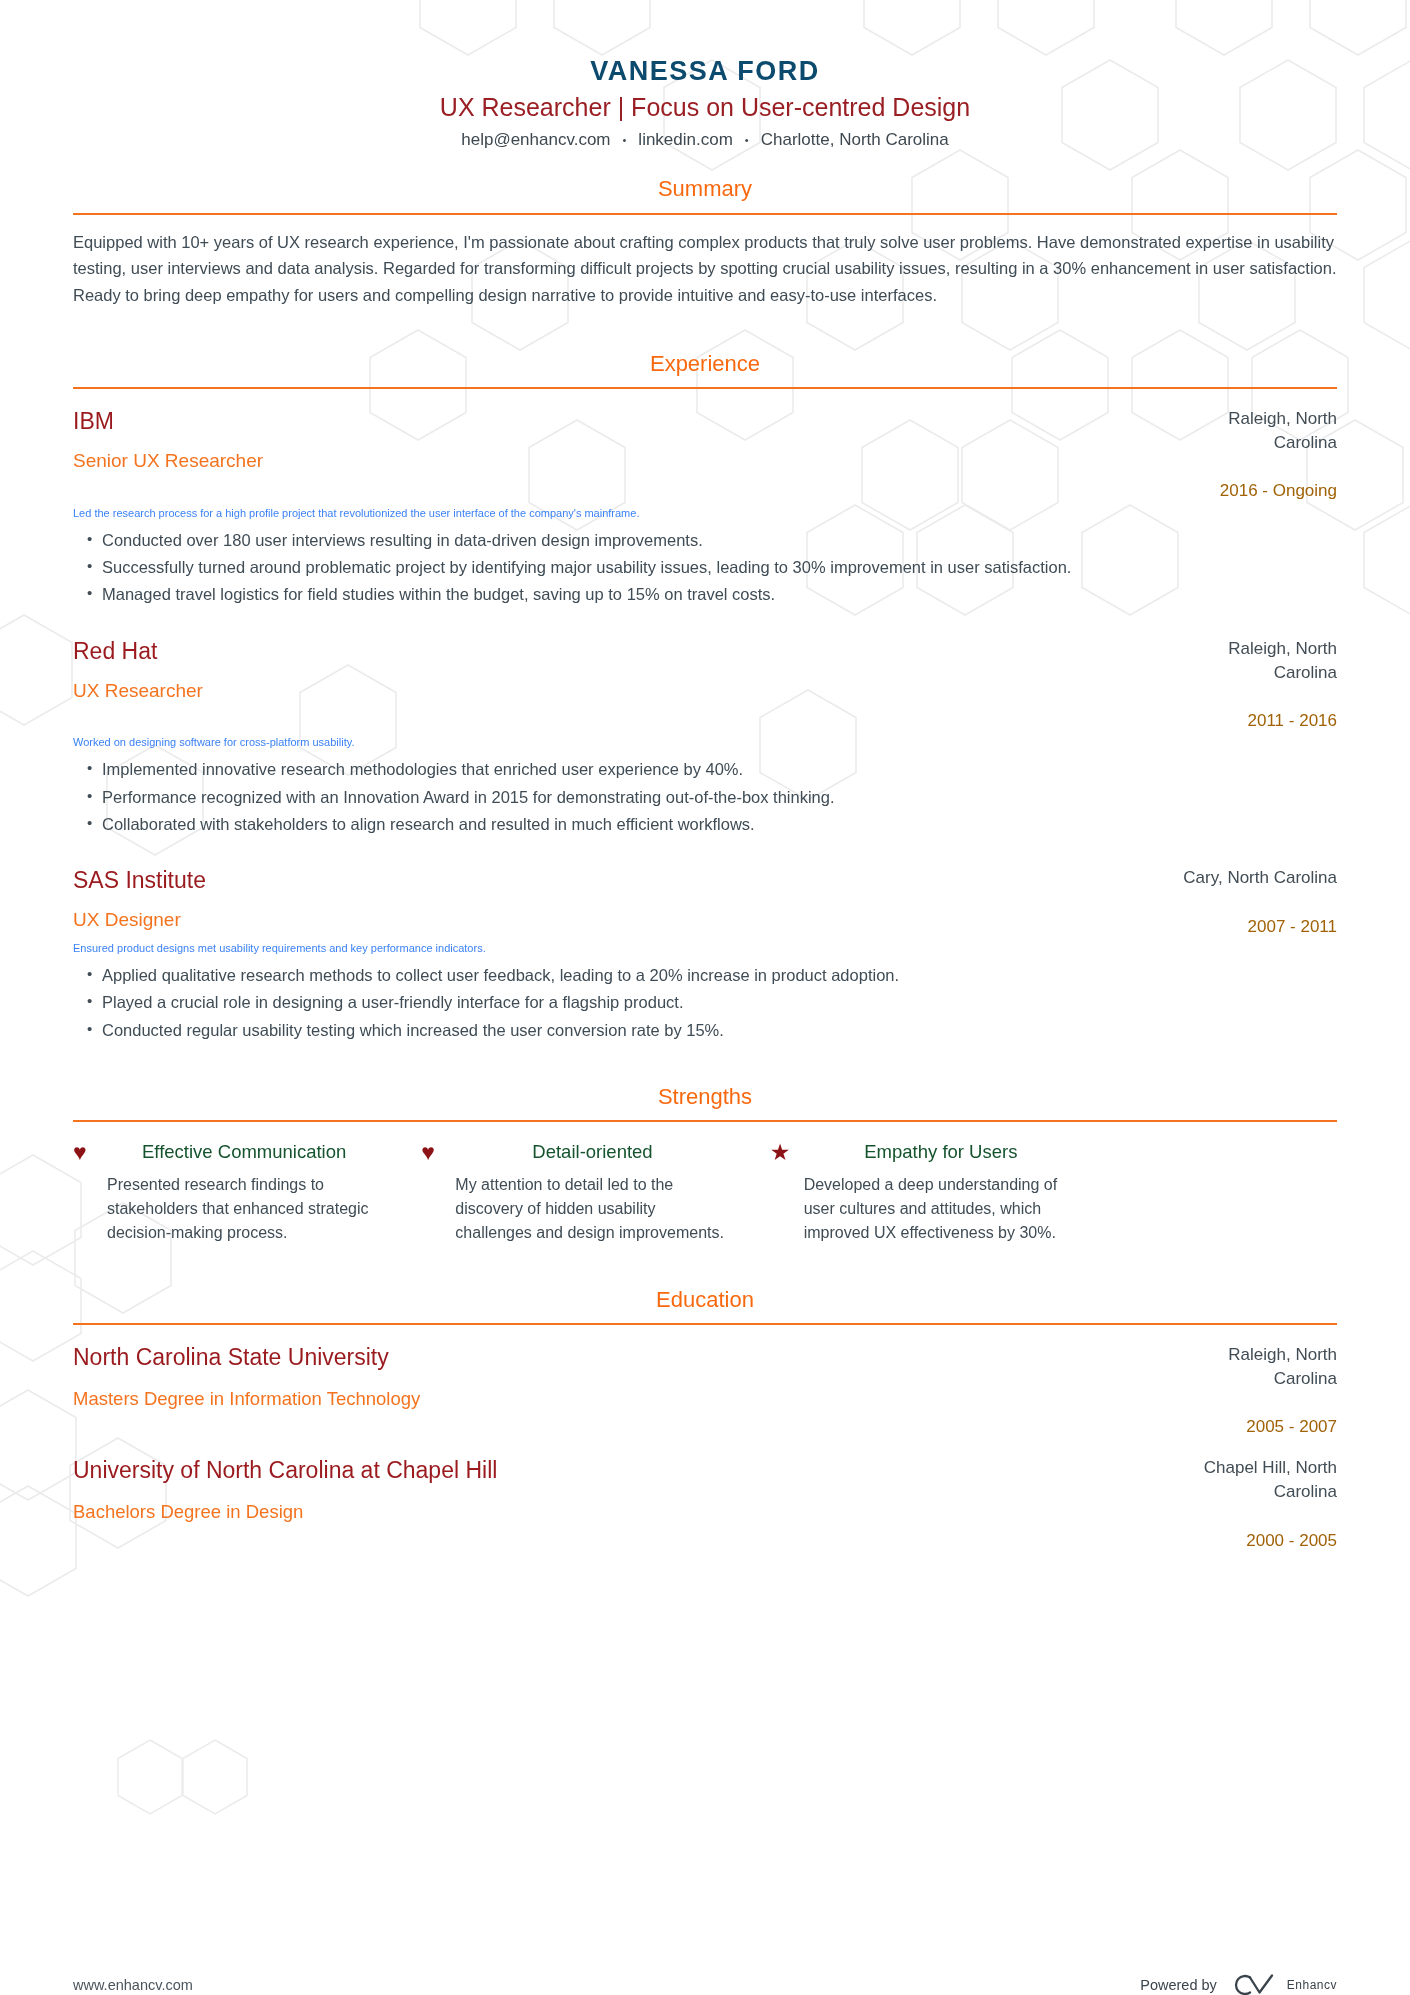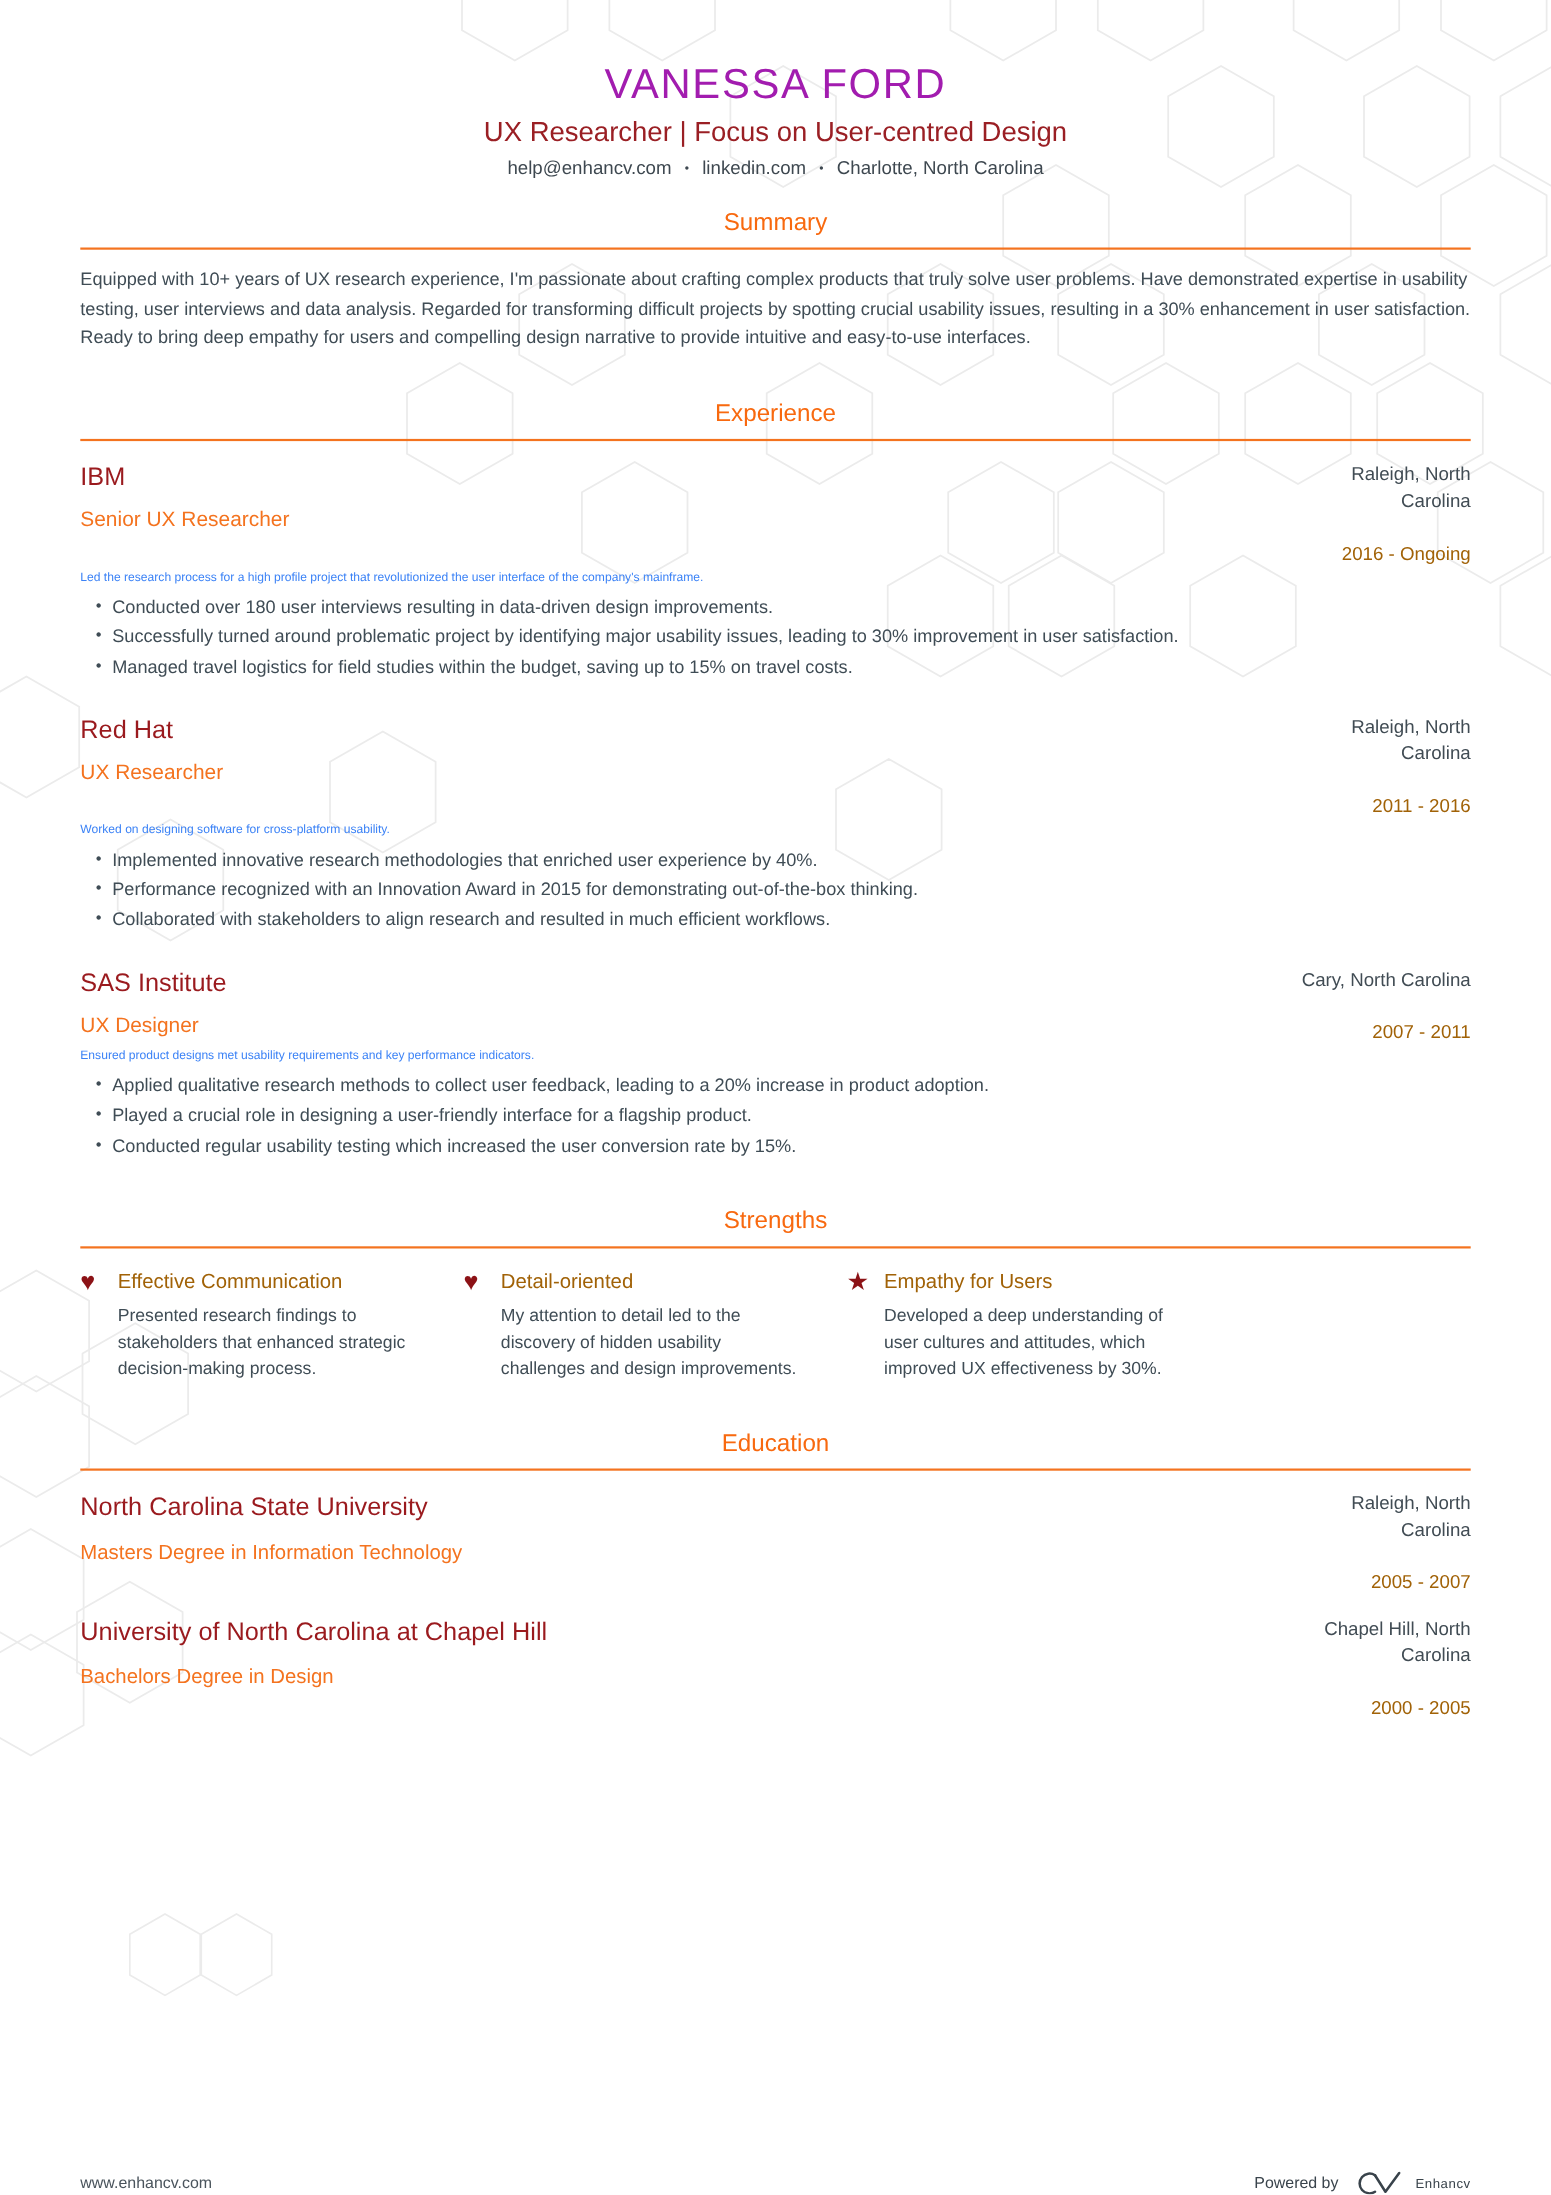--- a/index.html
+++ b/index.html
@@ -11,22 +11,22 @@
     overflow:hidden;
     font-family:"Liberation Sans","DejaVu Sans",sans-serif;
     color:#3F4C55;
   }
   .hex-bg{position:absolute;top:0;left:0;width:1410px;height:1995px;z-index:0;}
   .content{position:relative;z-index:1;padding:0 73px;}
 
   
   .hdr{ text-align:center; padding-top:56px; }
   .name{
-    font-size:38px; font-weight:400; letter-spacing:1.5px;
-    color:#a21caf; line-height:1.12;
+    font-size:27px; font-weight:700; letter-spacing:1.5px;
+    color:#0c4a6e; line-height:1.12;
   }
   .title{
     font-size:25px; font-weight:400; color:#9A1F24; margin-top:6px; line-height:1.2;
   }
   .contacts{
     margin-top:8px; font-size:17px; color:#3E4850;
     display:flex; justify-content:center; align-items:center; gap:12px;
   }
   .dot-sep{ font-size:11px; color:#3E4850; }
 
@@ -67,21 +67,21 @@
   
   .str-grid{
     margin-top:18px; width:1005px;
     display:grid; grid-template-columns:repeat(3,1fr); column-gap:40px;
   }
   .str-item{ display:flex; align-items:flex-start; }
   .str-icon{
     flex:0 0 34px; width:34px; font-size:23px; line-height:1.1;
     color:#8C1216; margin-top:0;
   }
-  .str-title{ font-size:18.5px; color:#a16207; line-height:1.25; }
+  .str-title{ font-size:18.5px; color:#14532d; line-height:1.25;text-align:center; }
   .str-text{ margin-top:9px; font-size:16px; line-height:1.5; color:#3F4C55; }
 
   
   .edu-entry{ margin-top:18px; margin-bottom:18px; }
   .degree{ font-size:18.5px; color:#F4731F; margin-top:16px; line-height:1.2; }
 
   
   .footer{
     position:absolute; left:73px; right:73px; top:1972px; z-index:1;
     display:flex; justify-content:space-between; align-items:center;

